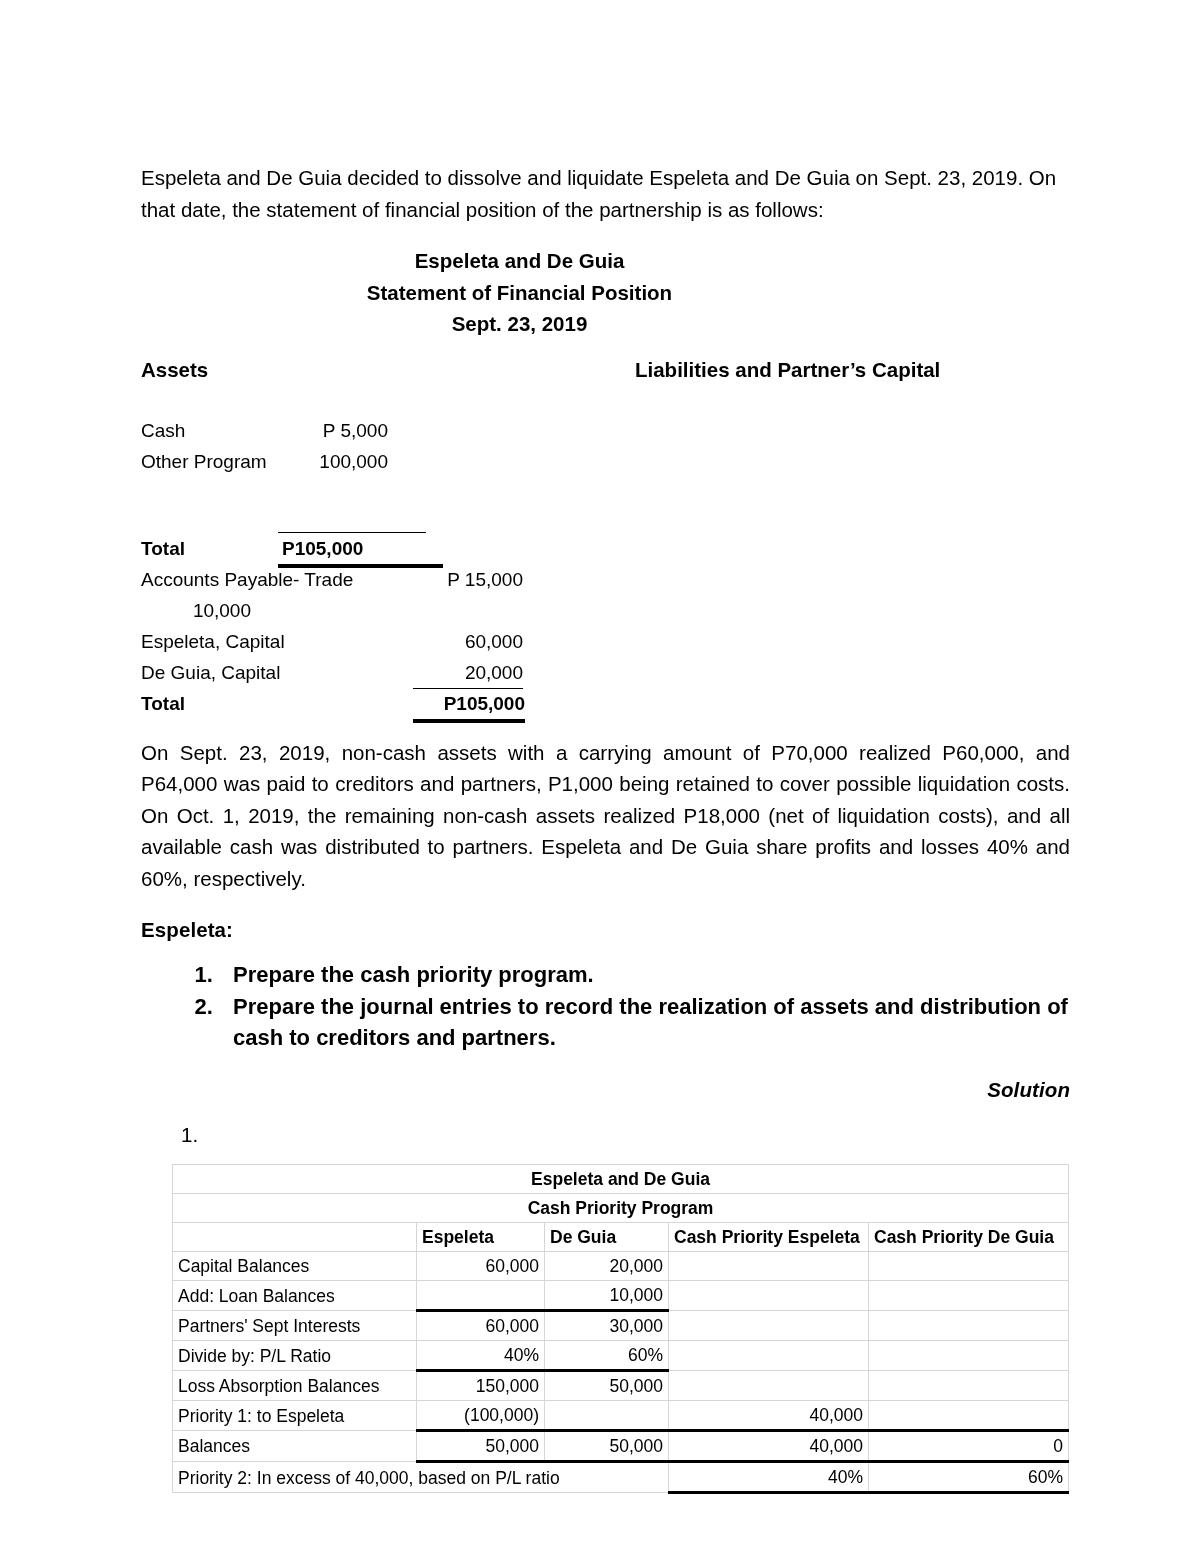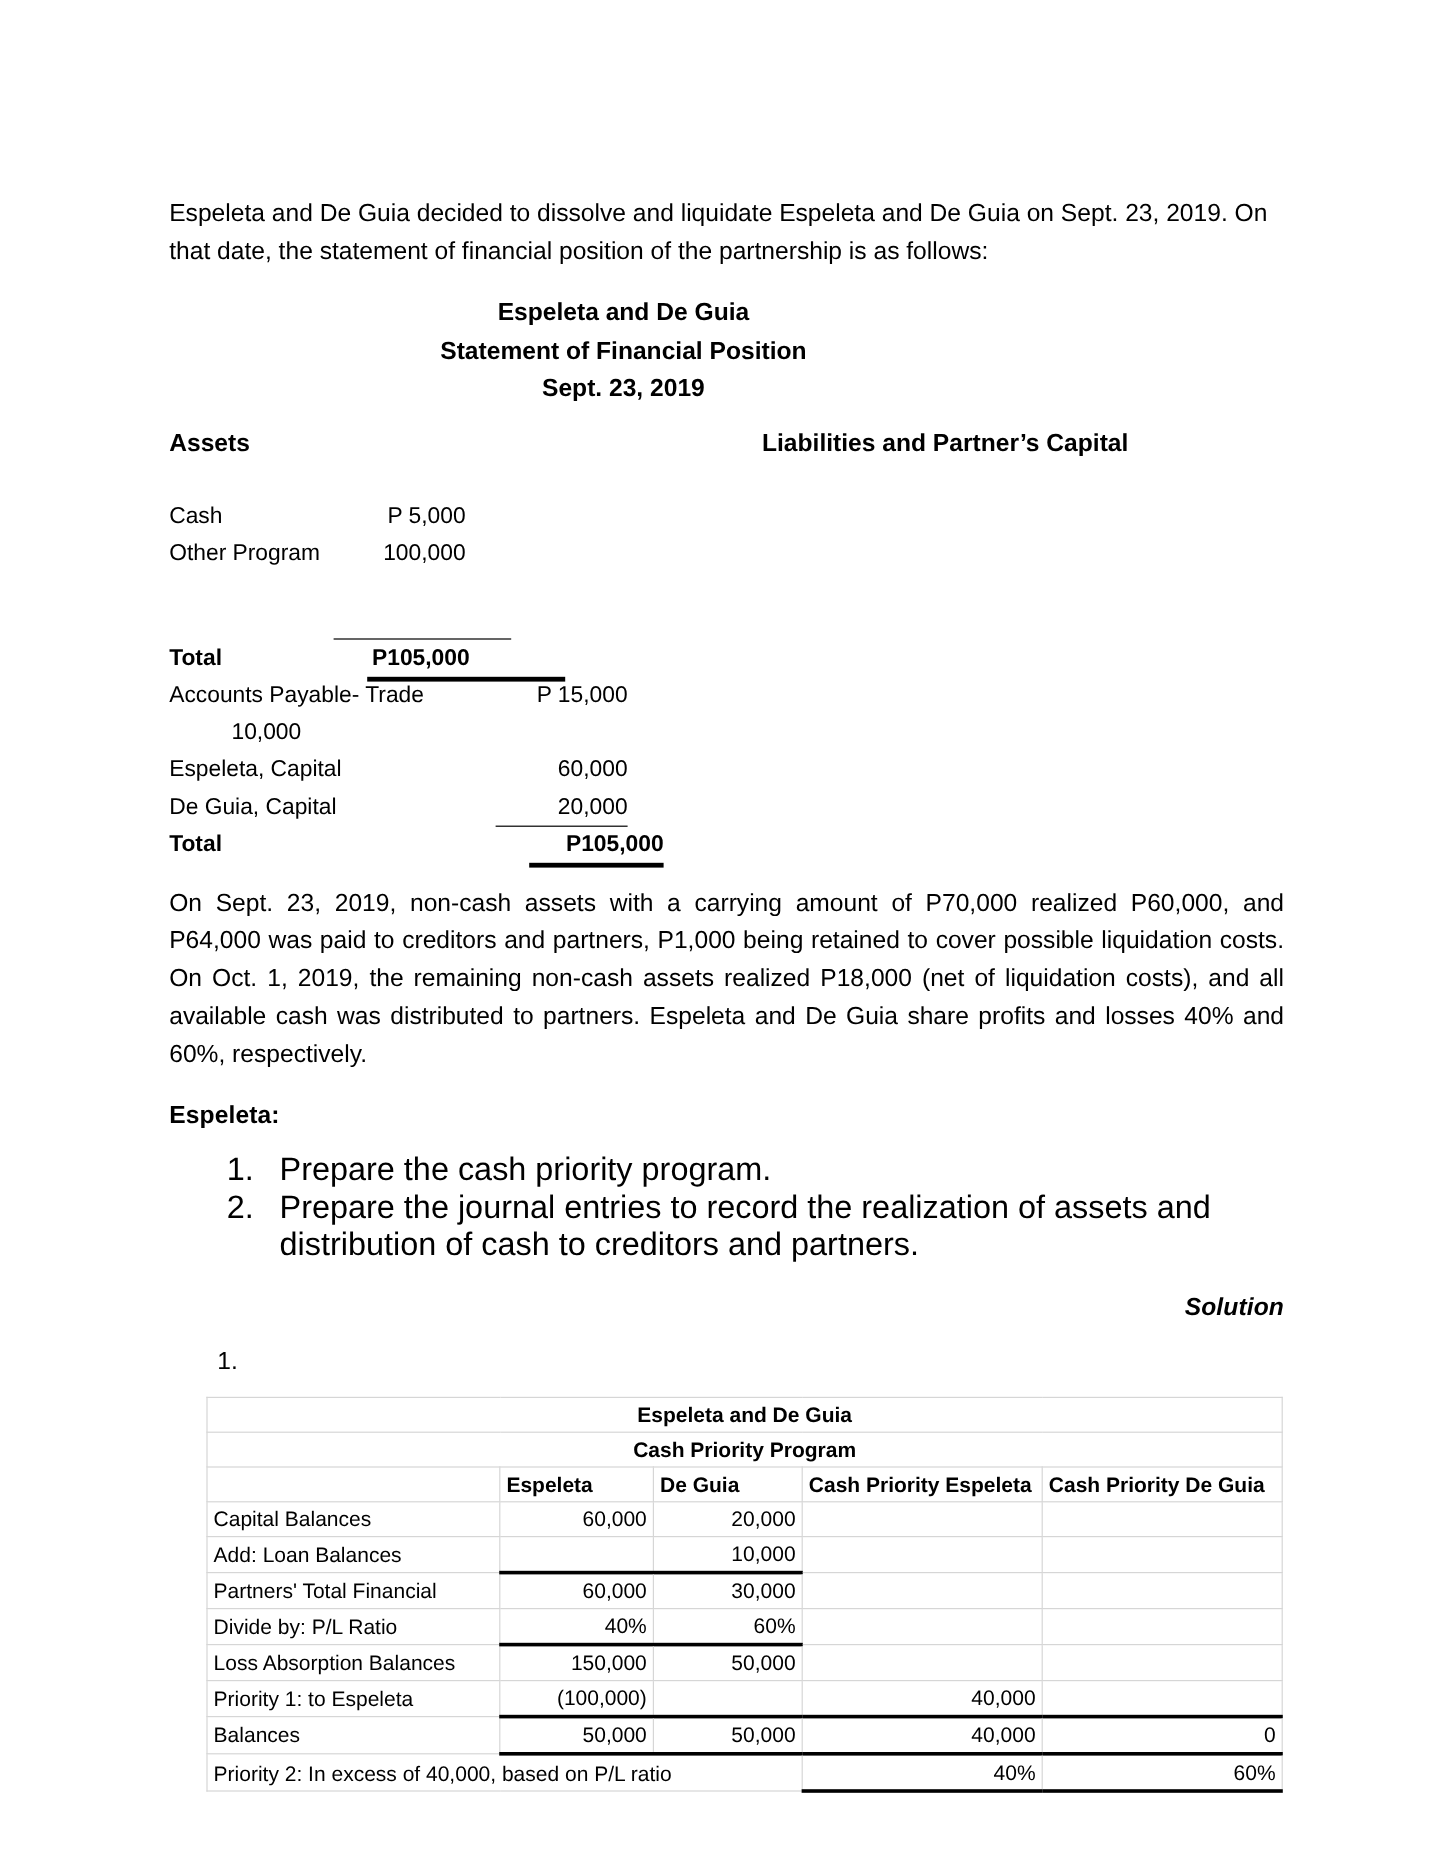--- a/index.html
+++ b/index.html
@@ -92,21 +92,21 @@
 
   .u-thin  { border-bottom: 1.6px solid #000; }
 
   .rule-thin-left {
     height: 0;
     border-top: 1.6px solid #000;
     width: 148px;
     margin-left: 137px;
   }
 
-  .tot-row { display: flex; height: 31px; align-items: baseline; font-weight: bold; gap: 28px; }
+  .tot-row { display: flex; height: 31px; align-items: baseline; font-weight: bold; }
   .tot-row .lbl { font-weight: bold; }
 
   .tot-left .lbl { width: 137px; }
   .tot-left .amt {
     width: 165px;
     text-align: left;
     padding-left: 4px;
     border-bottom: 4.5px solid #000;
     box-sizing: border-box;
   }
@@ -115,22 +115,23 @@
     width: 112px;
     text-align: right;
     border-bottom: 4.5px solid #000;
     box-sizing: border-box;
   }
 
   
   ol.req {
     margin: 0;
     padding: 0 0 0 78px;
-    font-size: 27px;
+    font-size: 22px;
     line-height: 31.5px;
+    font-weight: bold;
   }
   ol.req li { padding-left: 14px; margin: 0; }
   ol.req li::marker { }
 
   .sol-num {
     font-size: 20.5px;
     line-height: 31.5px;
     padding-left: 40px;
   }
 
@@ -305,21 +306,21 @@
 
         <tr>
           <td class="lbl">Add: Loan Balances</td>
           <td class="num tb"></td>
           <td class="num tb">10,000</td>
           <td class="num"></td>
           <td class="num"></td>
         </tr>
 
         <tr>
-          <td class="lbl">Partners' Total Financial</td>
+          <td class="lbl">Partners' Sept Interests</td>
           <td class="num">60,000</td>
           <td class="num">30,000</td>
           <td class="num"></td>
           <td class="num"></td>
         </tr>
 
         <tr>
           <td class="lbl">Divide by: P/L Ratio</td>
           <td class="num tb">40%</td>
           <td class="num tb">60%</td>

